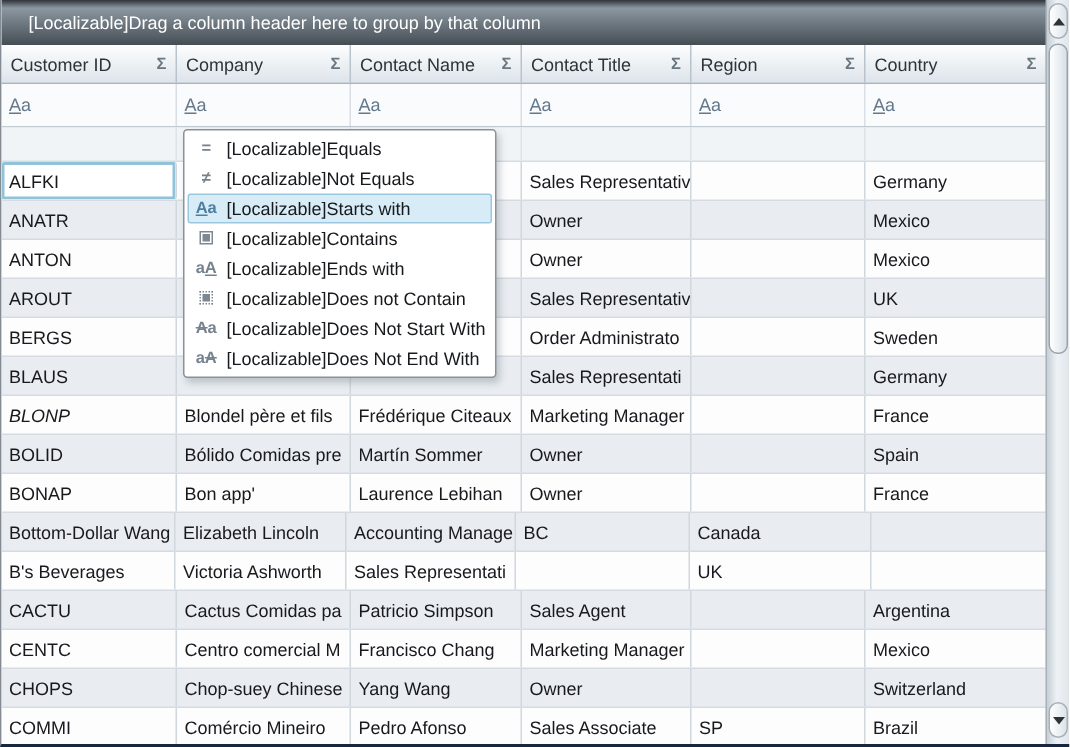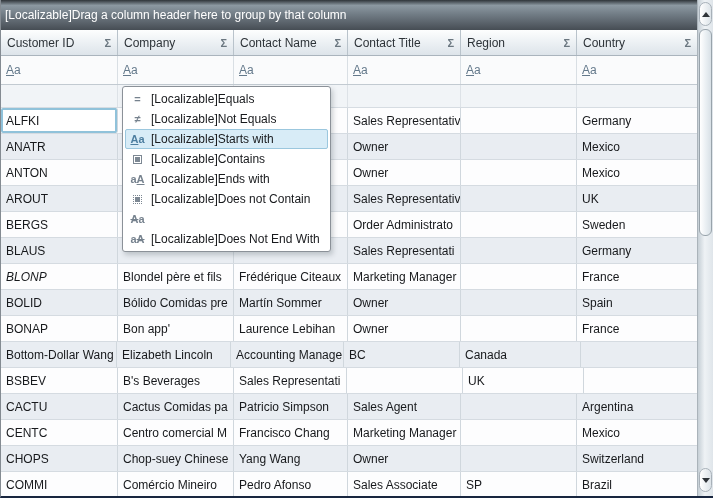--- a/index.html
+++ b/index.html
@@ -2,21 +2,21 @@
 <html><head>
 <meta charset="utf-8">
 <style>
   html,body{margin:0;padding:0;background:#ffffff;}
   .grid{
     position:relative;width:713px;height:498px;overflow:hidden;box-sizing:border-box;
     font-family:"Liberation Sans",sans-serif;font-size:12px;background:#fff;
     border-left:1px solid #848b92;border-bottom:2px solid #18263f;
   }
   .group-panel{
-    height:30px;box-sizing:border-box;display:flex;align-items:center;padding-left:4px;
+    height:30px;box-sizing:border-box;display:flex;align-items:center;padding-left:18px;
     color:#fff;
     background:linear-gradient(180deg,#2f3439 0%,#8c98a1 18%,#717c85 48%,#575f67 80%,#464d54 100%);
     width:697px;
   }
   .header-row{
     display:flex;height:26px;width:697px;box-sizing:border-box;
     background:linear-gradient(180deg,#fdfefe 0%,#eef2f5 45%,#dde4ea 100%);
     border-bottom:1px solid #aab4bd;
   }
   .header-cell{box-sizing:border-box;display:flex;align-items:center;padding:0 6px;border-right:1px solid #b9c3cb;color:#2d3338;}
@@ -203,22 +203,22 @@
         <div class="cell" style="width: 121px;">France</div>
       </div>
       <div class="row alt">
         <div class="cell" style="width: 116px;">Bottom-Dollar Wang</div>
         <div class="cell" style="width: 114px;">Elizabeth Lincoln</div>
         <div class="cell" style="width: 113px;">Accounting Manage</div>
         <div class="cell" style="width: 116px; text-align: center;">BC</div>
         <div class="cell" style="width: 121px;">Canada</div>
       </div>
       <div class="row">
-        <div class="cell" style="width: 117px;">BSBEV</div>
         <div class="cell" style="width: 116px;">B's Beverages</div>
+        <div class="cell" style="width: 114px;">Victoria Ashworth</div>
         <div class="cell" style="width: 113px;">Sales Representati</div>
         <div class="cell" style="width: 116px;"></div>
         <div class="cell" style="width: 121px;">UK</div>
       </div>
       <div class="row alt">
         <div class="cell" style="width: 117px;">CACTU</div>
         <div class="cell" style="width: 116px;">Cactus Comidas pa</div>
         <div class="cell" style="width: 114px;">Patricio Simpson</div>
         <div class="cell" style="width: 113px;">Sales Agent</div>
         <div class="cell" style="width: 116px;"></div>
@@ -270,20 +270,21 @@
       <div class="mitem">
         <span class="micon">a<u>A</u></span>
         <span class="mlabel">[Localizable]Ends with</span>
       </div>
       <div class="mitem">
         <span class="micon"><span class="box dotted"><span class="inner"></span></span></span>
         <span class="mlabel">[Localizable]Does not Contain</span>
       </div>
       <div class="mitem">
         <span class="micon"><s>A</s>a</span>
+        <span class="mlabel">[Localizable]Does Not Start With</span>
       </div>
       <div class="mitem">
         <span class="micon">a<s>A</s></span>
         <span class="mlabel">[Localizable]Does Not End With</span>
       </div>
     </div>
 
   <div class="scrollbar">
     <div class="sb-btn up">
       <span class="tri-up"></span>

